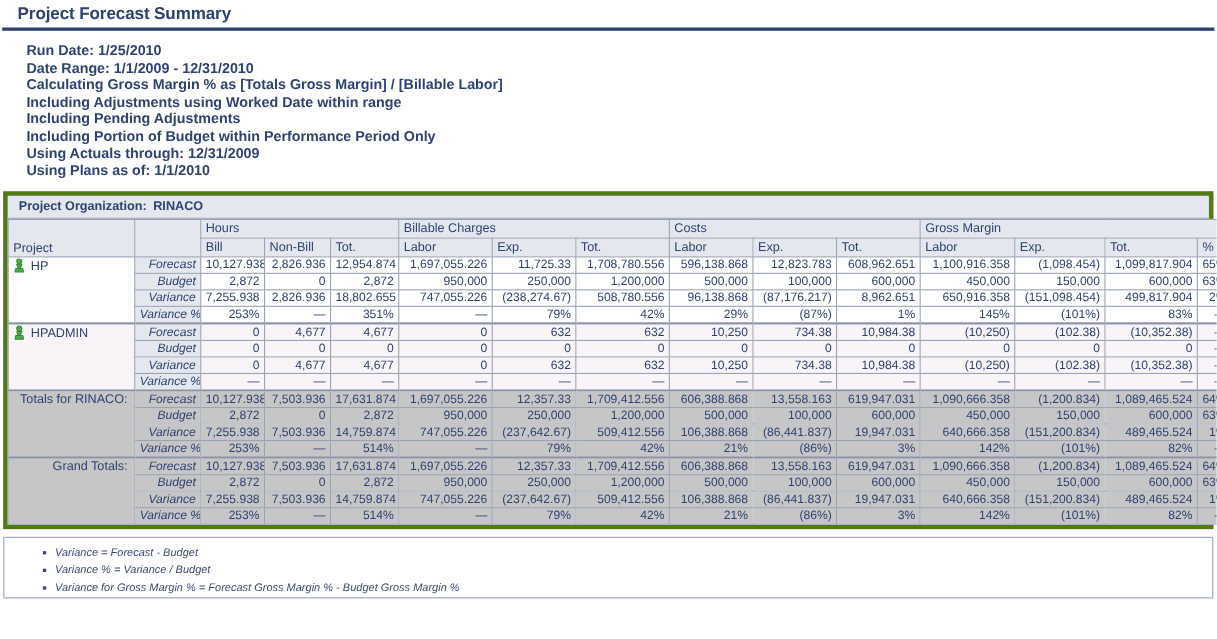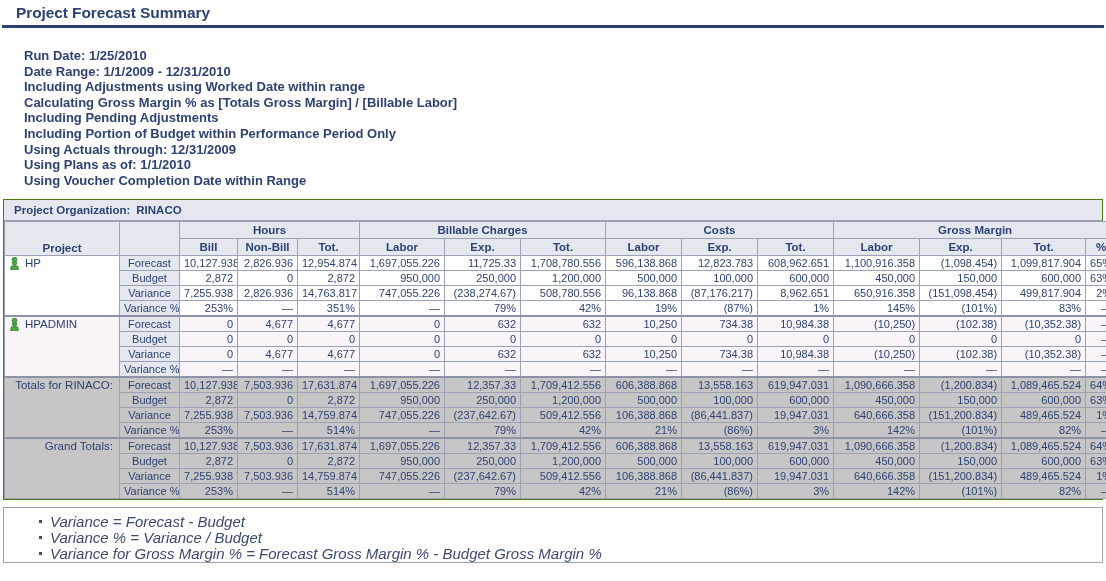--- a/index.html
+++ b/index.html
@@ -11,21 +11,21 @@
   body {
     width: 1106px; height: 581px;
     overflow: hidden;
     color: #2e4272;
   }
 
   
   .title-bar {
     padding: 4px 0 3px 14px;
     border-bottom: 3px solid #2e4272;
-    margin: 0 2px 10px 2px;
+    margin: 0 2px 0 2px;
   }
   .title-bar h1 {
     margin: 0;
     font-size: 15.5px;
     font-weight: bold;
     color: #2e4272;
     letter-spacing: -0.1px;
   }
 
   
@@ -37,21 +37,21 @@
     font-weight: bold;
     color: #2e4272;
     line-height: 15.6px;
     white-space: nowrap;
   }
   .params .line .val { font-weight: bold; }
 
   
   .panel {
     margin: 3px 3px 0 3px;
-    border: 1px solid #4d7c0f;
+    border: 4px solid #4d7c0f;
     background: #d946ef;
   }
   .org-bar {
     padding: 4px 0 4px 10px;
     font-size: 11.5px;
     font-weight: bold;
     color: #2e4272;
     background: #e4e8ee;
     border-bottom: 1px solid #9aa3b5;
   }
@@ -70,22 +70,22 @@
     padding: 1px 4px;
     height: 15px;
     font-weight: normal;
     color: #2e4272;
     overflow: hidden;
     white-space: nowrap;
   }
   
   table.report thead th {
     background: #e4e8ee;
-    text-align: center;
-    font-weight: bold;
+    text-align: left;
+    font-weight: normal;
     font-size: 11.5px;
     height: 17px;
   }
   th.group-blank { border-top-color: #e4e8ee; }
   th.proj-head {
     text-align: left;
     padding-left: 8px;
     vertical-align: bottom;
     padding-bottom: 2px;
     margin-left: 45px;
@@ -100,24 +100,25 @@
     font-weight: normal;
   }
   td.proj-name.totlabel {
     text-align: right;
     padding-right: 6px;
     font-weight: normal;
     vertical-align: top;
     font-size: 11.5px;
   }
   td.metric {
-    text-align: center;
+    text-align: right;
     padding-left: 5px;
     background: #e4e8ee;
     font-size: 11px;
+    font-style: italic;
   }
   td.num {
     text-align: right;
     padding-right: 4px;
     font-size: 11px;
   }
   td.neg { color: #e8413c; }
 
   
   tr.grp-a td.num, tr.grp-a td.proj-name { background: #ffffff; margin-top: 20px; }
@@ -136,21 +137,21 @@
   .notes {
     margin: 7px 3px 0 3px;
     border: 1px solid #9aa3b5;
     border-top: 1px solid #9aa3b5;
     padding: 6px 0 6px 0;
     background: #ffffff;
     height: 56px;
   }
   .notes ul { margin: 0; padding: 0 0 0 46px; list-style: none; }
   .notes li {
-    font-size: 15px;
+    font-size: 10px;
     color: #3c4a72;
     line-height: 16px;
     font-style: italic;
     position: relative;
   }
   .notes li:before {
     content: "";
     position: absolute;
     left: -11px; top: 6px;
     width: 3px; height: 3px;
@@ -160,27 +161,26 @@
 </head>
 <body>
 
 <div class="title-bar">
   <h1>Project Forecast Summary</h1>
 </div>
 
 <div class="params">
     <div class="line"><span>Run Date: </span><span class="val">1/25/2010</span></div>
     <div class="line"><span>Date Range: </span><span class="val">1/1/2009 - 12/31/2010</span></div>
+    <div class="line">Calculating Gross Margin % as [Totals Gross Margin] / [Billable Labor]</div>
     <div class="line">Including Adjustments using Worked Date within range</div>
-    <div class="line">Calculating Gross Margin % as [Totals Gross Margin] / [Billable Labor]</div>
     <div class="line">Including Pending Adjustments</div>
     <div class="line">Including Portion of Budget within Performance Period Only</div>
     <div class="line"><span>Using Actuals through: </span><span class="val">12/31/2009</span></div>
     <div class="line"><span>Using Plans as of: </span><span class="val">1/1/2010</span></div>
-    <div class="line">Using Voucher Completion Date within Range</div>
   </div>
 
 <div class="panel">
   <div class="org-bar">
     <span>Project Organization:</span><span class="org-val">RINACO</span>
   </div>
   <table class="report">
     <colgroup>
       <col style="width:115px">
       <col style="width:60px">
@@ -258,41 +258,41 @@
           <td class="num">600,000</td>
           <td class="num">450,000</td>
           <td class="num">150,000</td>
           <td class="num">600,000</td>
           <td class="num">63%</td>
         </tr>
         <tr class="grp-a">
           <td class="metric">Variance</td>
           <td class="num">7,255.938</td>
           <td class="num">2,826.936</td>
-          <td class="num">14,763.817</td>
+          <td class="num">18,802.655</td>
           <td class="num">747,055.226</td>
           <td class="num neg">(238,274.67)</td>
           <td class="num">508,780.556</td>
           <td class="num">96,138.868</td>
           <td class="num neg">(87,176.217)</td>
           <td class="num">8,962.651</td>
           <td class="num">650,916.358</td>
           <td class="num neg">(151,098.454)</td>
           <td class="num">499,817.904</td>
           <td class="num">2%</td>
         </tr>
         <tr class="grp-a">
           <td class="metric">Variance %</td>
           <td class="num">253%</td>
           <td class="num">—</td>
           <td class="num">351%</td>
           <td class="num">—</td>
           <td class="num">79%</td>
           <td class="num">42%</td>
-          <td class="num">19%</td>
+          <td class="num">29%</td>
           <td class="num neg">(87%)</td>
           <td class="num">1%</td>
           <td class="num">145%</td>
           <td class="num neg">(101%)</td>
           <td class="num">83%</td>
           <td class="num">—</td>
         </tr>
         <tr class="grp-b sep-top">
           <td class="proj-name" rowspan="4"><span class="pawn"><svg width="11" height="13" viewBox="0 0 11 13">
                 <ellipse cx="5.5" cy="2.6" rx="2.4" ry="2.4" fill="#4cae43" stroke="#2d7a28" stroke-width="0.8"></ellipse>

